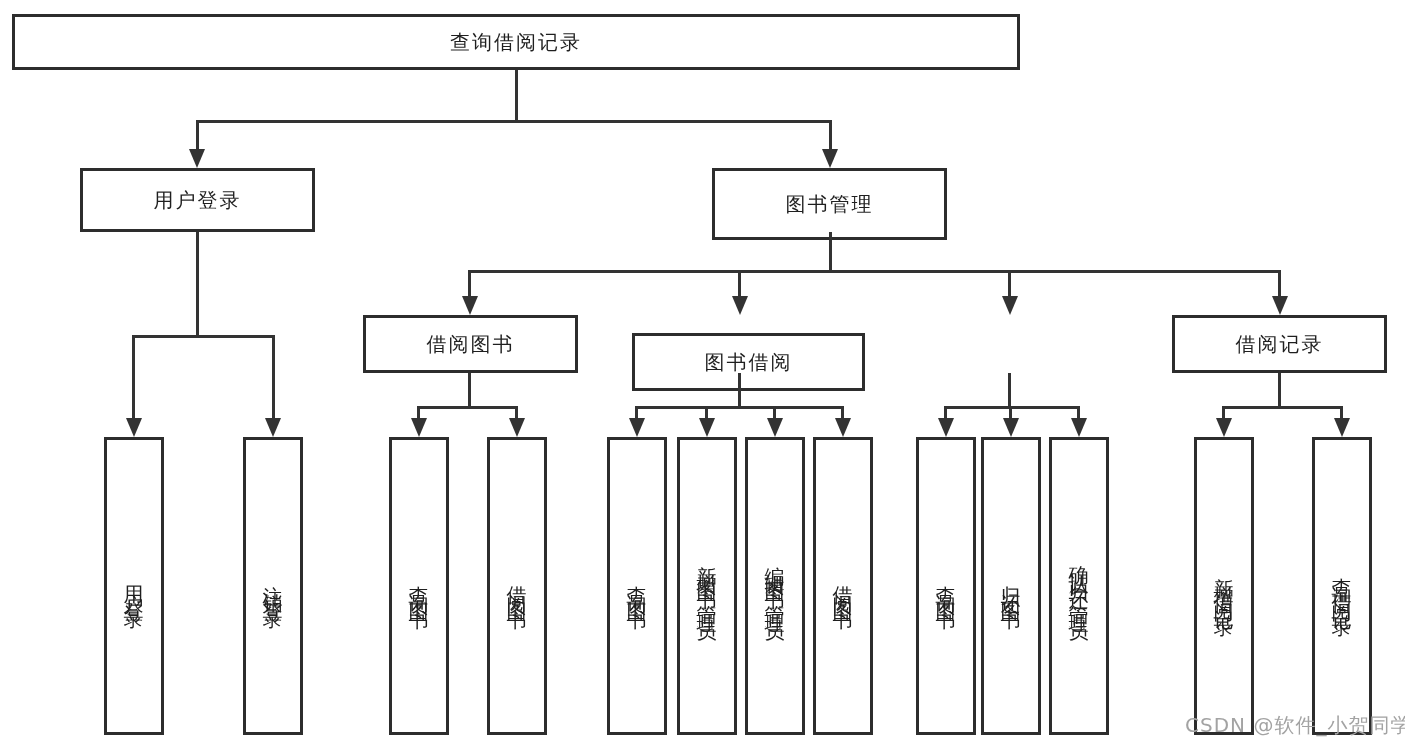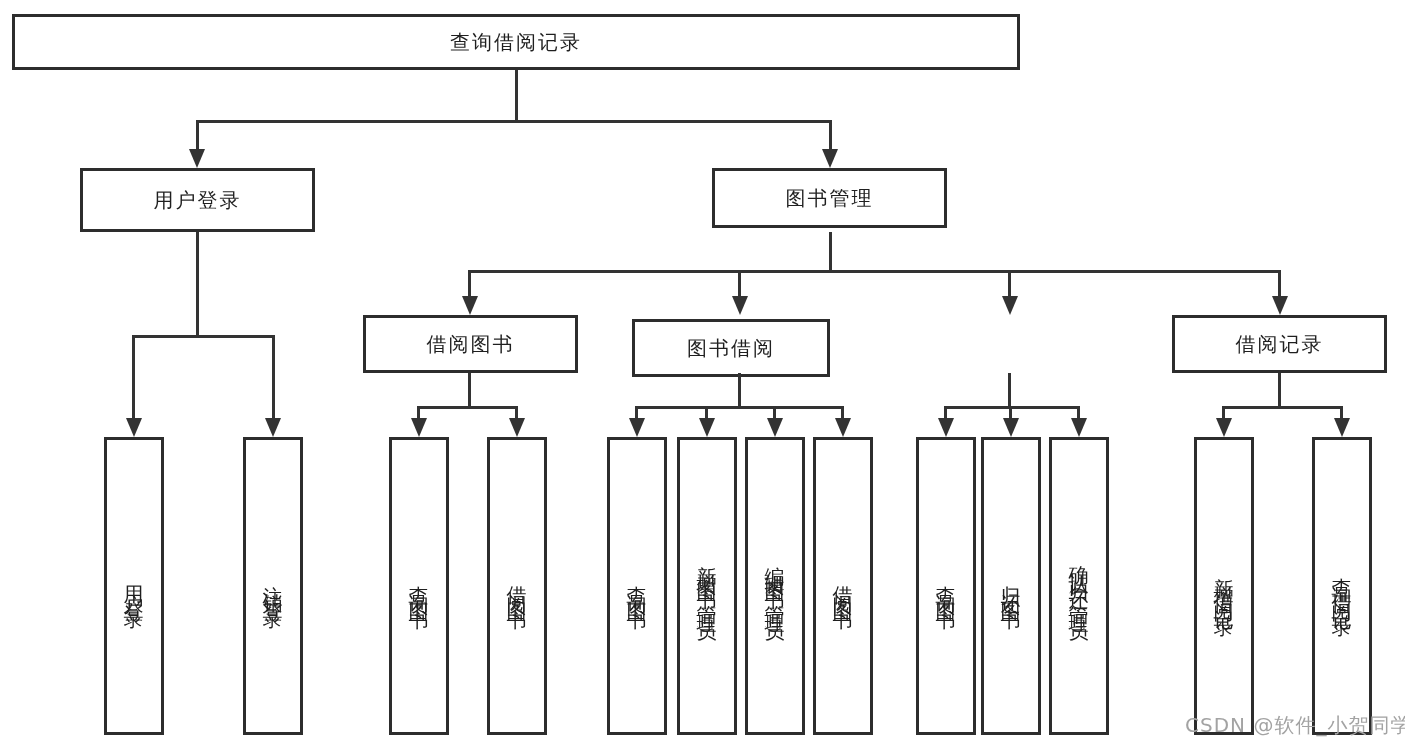--- a/index.html
+++ b/index.html
@@ -72,21 +72,21 @@
   <div class="line" style="left:515px;top:70px;width:3px;height:50px"></div>
   <div class="line" style="left:196px;top:120px;width:636px;height:3px"></div>
   <div class="line" style="left:196px;top:120px;width:3px;height:34px"></div>
   <div class="arrow" style="left:189px;top:149px"></div>
   <div class="line" style="left:829px;top:120px;width:3px;height:34px"></div>
   <div class="arrow" style="left:822px;top:149px"></div>
 
   <div class="box" style="left:80px;top:168px;width:235px;height:64px">
     <span class="hlabel">用户登录</span>
   </div>
-  <div class="box" style="left:712px;top:168px;width:235px;height:60px">
+  <div class="box" style="left:712px;top:168px;width:235px;height:72px">
     <span class="hlabel">图书管理</span>
   </div>
 
   <div class="line" style="left:196px;top:232px;width:3px;height:103px"></div>
   <div class="line" style="left:132px;top:335px;width:143px;height:3px"></div>
   <div class="line" style="left:132px;top:335px;width:3px;height:86px"></div>
   <div class="arrow" style="left:126px;top:418px"></div>
   <div class="line" style="left:272px;top:335px;width:3px;height:86px"></div>
   <div class="arrow" style="left:265px;top:418px"></div>
 
@@ -97,21 +97,21 @@
   <div class="line" style="left:738px;top:270px;width:3px;height:29px"></div>
   <div class="arrow" style="left:732px;top:296px"></div>
   <div class="line" style="left:1008px;top:270px;width:3px;height:29px"></div>
   <div class="arrow" style="left:1002px;top:296px"></div>
   <div class="line" style="left:1278px;top:270px;width:3px;height:29px"></div>
   <div class="arrow" style="left:1272px;top:296px"></div>
 
   <div class="box" style="left:363px;top:315px;width:215px;height:58px">
     <span class="hlabel">借阅图书</span>
   </div>
-  <div class="box" style="left:632px;top:319px;width:198px;height:58px">
+  <div class="box" style="left:632px;top:333px;width:233px;height:58px">
     <span class="hlabel">图书借阅</span>
   </div>
   <div class="box" style="left:1172px;top:315px;width:215px;height:58px">
     <span class="hlabel">借阅记录</span>
   </div>
 
   <div class="line" style="left:468px;top:373px;width:3px;height:33px"></div>
   <div class="line" style="left:417px;top:406px;width:101px;height:3px"></div>
   <div class="line" style="left:417px;top:406px;width:3px;height:15px"></div>
   <div class="arrow" style="left:411px;top:418px"></div>

